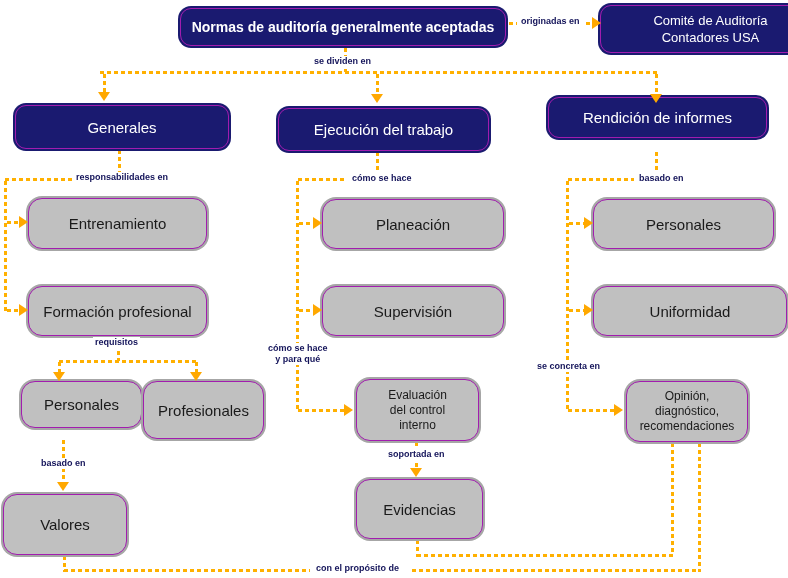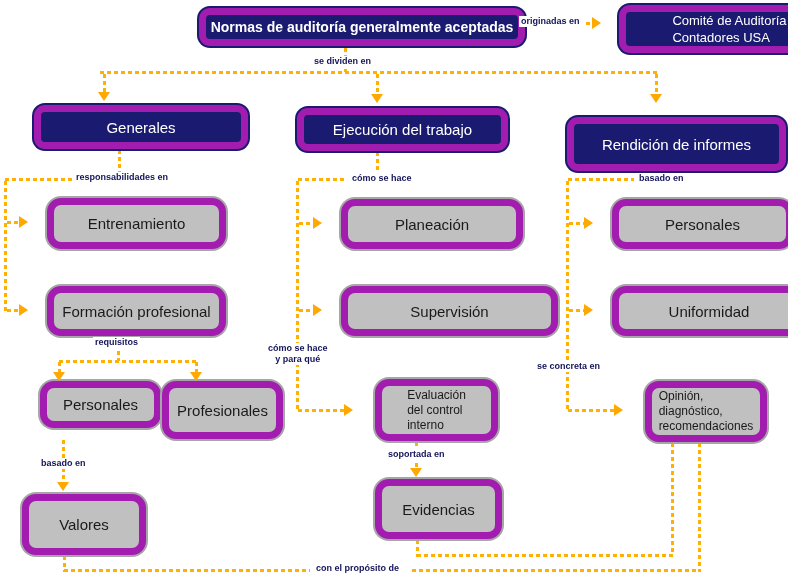--- a/index.html
+++ b/index.html
@@ -2,23 +2,22 @@
 <html><head>
 <meta charset="utf-8">
 <style>
   html,body{margin:0;padding:0;}
   body{
     width:788px;height:578px;position:relative;background:#ffffff;
     font-family:"Liberation Sans", sans-serif;overflow:hidden;
   }
   .node{
     position:absolute;display:flex;align-items:center;justify-content:center;
-    text-align:left;border:7px solid #a21caf;z-index:2;white-space:pre-line;
+    text-align:center;border:1px solid #a21caf;z-index:2;white-space:pre-line;
     box-sizing:border-box;
-    margin-left:19px;
   }
   .navy{
     background:#1A1A70;color:#ffffff;border-radius:11px;
     box-shadow:0 0 0 2px #1A1A70;font-size:15px;
   }
   .gray{
     background:#C0C0C0;color:#1a1a1a;border-radius:14px;
     box-shadow:0 0 0 2px #A6A6A6;font-size:15px;
   }
   .bold{font-weight:bold;font-size:14px;}
@@ -53,35 +52,35 @@
 
 <div class="node navy bold" style="left:180px;top:8px;width:326px;height:38px">Normas de auditoría generalmente aceptadas</div>
 
 <div class="node navy comite" style="left:600px;top:5px;width:221px;height:48px">Comité de Auditoría
 Contadores USA</div>
 
 <div class="node navy" style="left:15px;top:105px;width:214px;height:44px">Generales</div>
 
 <div class="node navy" style="left:278px;top:108px;width:211px;height:43px">Ejecución del trabajo</div>
 
-<div class="node navy" style="left:548px;top:117px;width:219px;height:54px">Rendición de informes</div>
+<div class="node navy" style="left:548px;top:97px;width:219px;height:41px">Rendición de informes</div>
 
 <div class="node gray" style="left:28px;top:198px;width:179px;height:51px">Entrenamiento</div>
 
 <div class="node gray" style="left:28px;top:286px;width:179px;height:50px">Formación profesional</div>
 
 <div class="node gray" style="left:21px;top:381px;width:121px;height:47px">Personales</div>
 
 <div class="node gray" style="left:143px;top:381px;width:121px;height:58px">Profesionales</div>
 
 <div class="node gray" style="left:3px;top:494px;width:124px;height:61px">Valores</div>
 
 <div class="node gray" style="left:322px;top:199px;width:182px;height:50px">Planeación</div>
 
-<div class="node gray" style="left:322px;top:286px;width:217px;height:50px">Supervisión</div>
+<div class="node gray" style="left:322px;top:286px;width:182px;height:50px">Supervisión</div>
 
 <div class="node gray small" style="left:356px;top:379px;width:123px;height:62px">Evaluación
 del control
 interno</div>
 
 <div class="node gray" style="left:356px;top:479px;width:127px;height:60px">Evidencias</div>
 
 <div class="node gray" style="left:593px;top:199px;width:181px;height:50px">Personales</div>
 
 <div class="node gray" style="left:593px;top:286px;width:194px;height:50px">Uniformidad</div>

